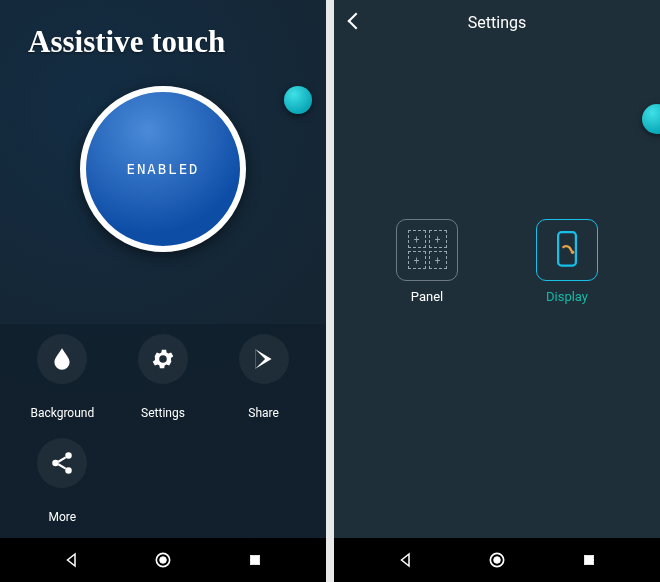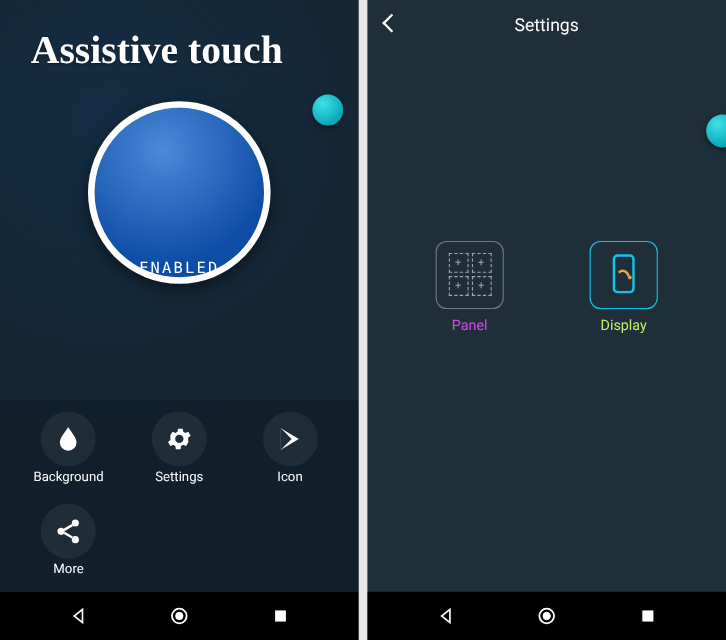--- a/index.html
+++ b/index.html
@@ -28,36 +28,36 @@
     background:
       radial-gradient(circle at 30% 20%, rgba(14,60,100,.35), transparent 60%),
       linear-gradient(rgba(20,35,48,.85), rgba(20,35,48,.85));
     display: flex;
     flex-direction: column;
     align-items: center;
     padding-top: 24px;
   }
   .title {
     font-family: "Segoe Script", "Brush Script MT", cursive;
-    font-size: 36px;
+    font-size: 31px;
     font-weight: bold;
     color: #fff;
     align-self: flex-start;
     margin-left: 28px;
     margin-bottom: 18px;
     text-shadow: 0 1px 2px rgba(0,0,0,.5);
   }
   .enable-circle {
     width: 166px;
     height: 166px;
     border-radius: 50%;
     border: 6px solid #fff;
     background: radial-gradient(circle at 40% 25%, #4a8ad8, #0e4da6 70%);
     display: flex;
-    align-items: flex-end;
+    align-items: center;
     justify-content: center;
     box-shadow: 0 4px 14px rgba(0,0,0,.5);
     margin-top: 8px;
   }
   .enable-text {
     color: #fff;
     font-size: 14px;
     letter-spacing: 2px;
     font-weight: 500;
     font-family: monospace;
@@ -80,21 +80,21 @@
     row-gap: 18px;
     padding: 10px 12px 14px;
     background: rgba(10,22,34,.35);
   }
   .grid-item {
     display: flex;
     flex-direction: column;
     align-items: center;
     color: #fff;
     font-size: 12px;
-    gap: 2px;
+    gap: 22px;
     cursor: pointer;
   }
   .grid-icon {
     width: 50px;
     height: 50px;
     border-radius: 50%;
     background: rgba(255,255,255,.06);
     display: flex;
     align-items: center;
     justify-content: center;
@@ -168,23 +168,23 @@
     height: 62px;
     border-radius: 10px;
     border: 1.5px solid #6d7a85;
     display: flex;
     align-items: center;
     justify-content: center;
   }
   .tile.selected .tile-box { border-color: #17c0e8; }
   .tile-label {
     font-size: 13px;
-    color: #d946ef;
-  }
-  .tile.selected .tile-label { color: #bef264; }
+    color: #ffffff;
+  }
+  .tile.selected .tile-label { color: #14b8a6; }
   .panel-grid {
     display: grid;
     grid-template-columns: repeat(2, 18px);
     grid-template-rows: repeat(2, 18px);
     gap: 3px;
   }
   .panel-grid span {
     border: 1px dashed #9aa6b0;
     display: flex;
     align-items: center;
@@ -246,21 +246,21 @@
       </div>
 
 
       <div class="grid-item">
         <div class="grid-icon">
           <svg viewBox="0 0 24 24">
               <path d="M4 3l15 9-15 9z"></path>
               <path d="M4 3l9 9-9 9z" fill="#1f2f3a"></path>
             </svg>
         </div>
-        <span>Icon</span>
+        <span>Share</span>
       </div>
 
       <div class="grid-item">
         <div class="grid-icon">
           <svg viewBox="0 0 24 24">
               <circle cx="6" cy="12" r="3"></circle>
               <circle cx="18" cy="5" r="3"></circle>
               <circle cx="18" cy="19" r="3"></circle>
               <path d="M8.6 10.8l6.8-4M8.6 13.2l6.8 4" stroke="#fff" stroke-width="2"></path>
             </svg>

